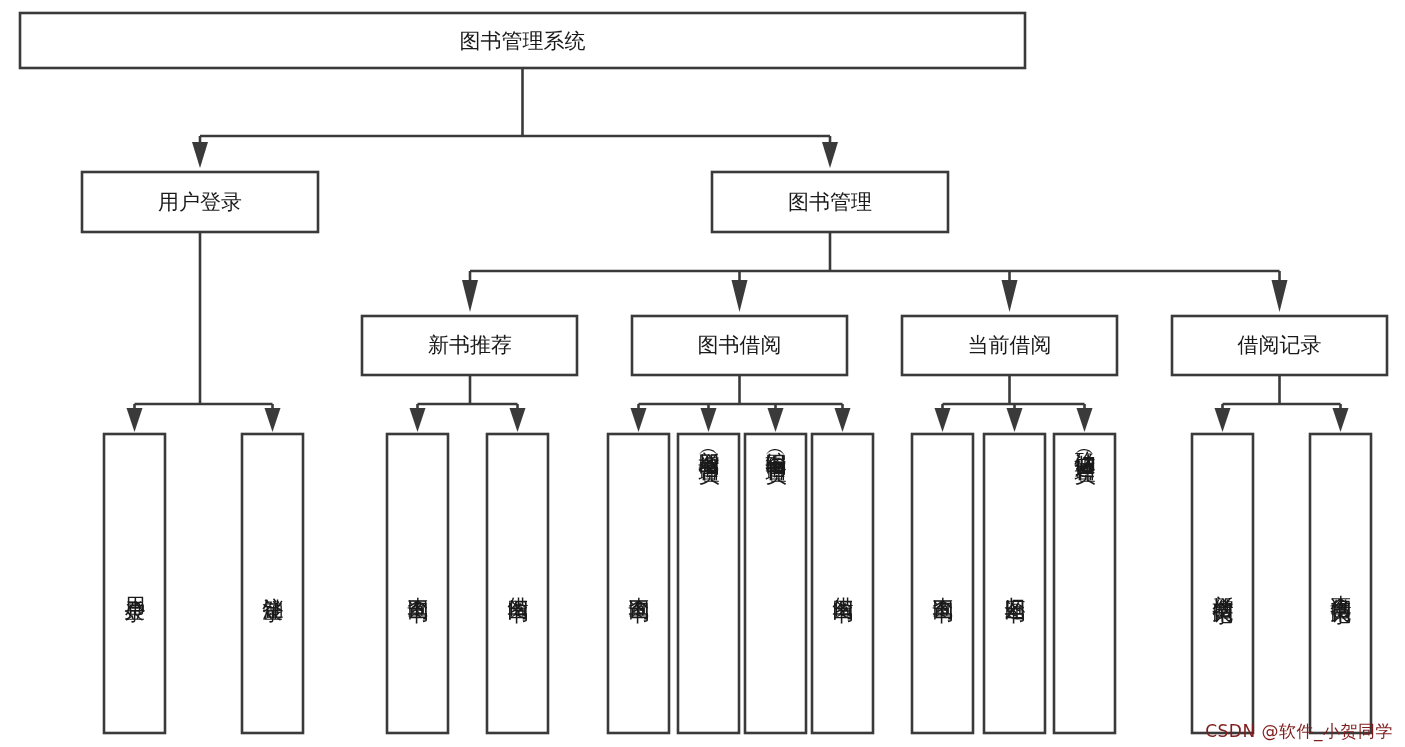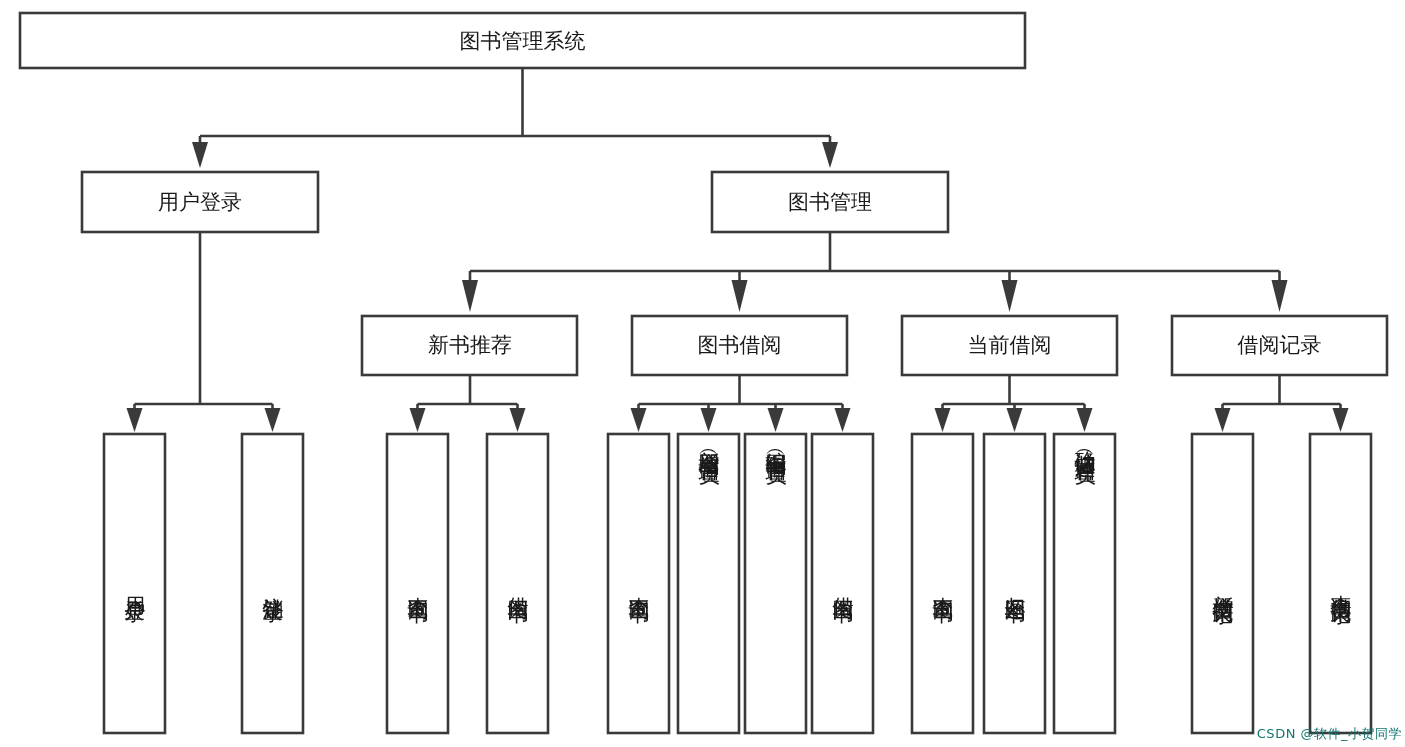--- a/index.html
+++ b/index.html
@@ -60,25 +60,25 @@
     font-family: "DejaVu Sans", "Liberation Sans", sans-serif;
     font-size: 21px;
     line-height: 1.18;
     color: #1a1a1a;
     letter-spacing: 2px;
     white-space: nowrap;
     text-align: center;
   }
   #watermark {
     position: absolute;
-    right: 3px;
+    right: 12px;
     bottom: 4px;
     font-family: "DejaVu Sans", "Liberation Sans", sans-serif;
-    font-size: 13px;
-    color: #0f766e;
+    font-size: 17px;
+    color: #7f1d1d;
     white-space: nowrap;
     letter-spacing: 0.5px;
   }
 </style>
 </head>
 <body>
 
 <div id="diagram-root">
 
   <svg id="flow-svg" viewBox="0 0 1405 747" xmlns="http://www.w3.org/2000/svg">

